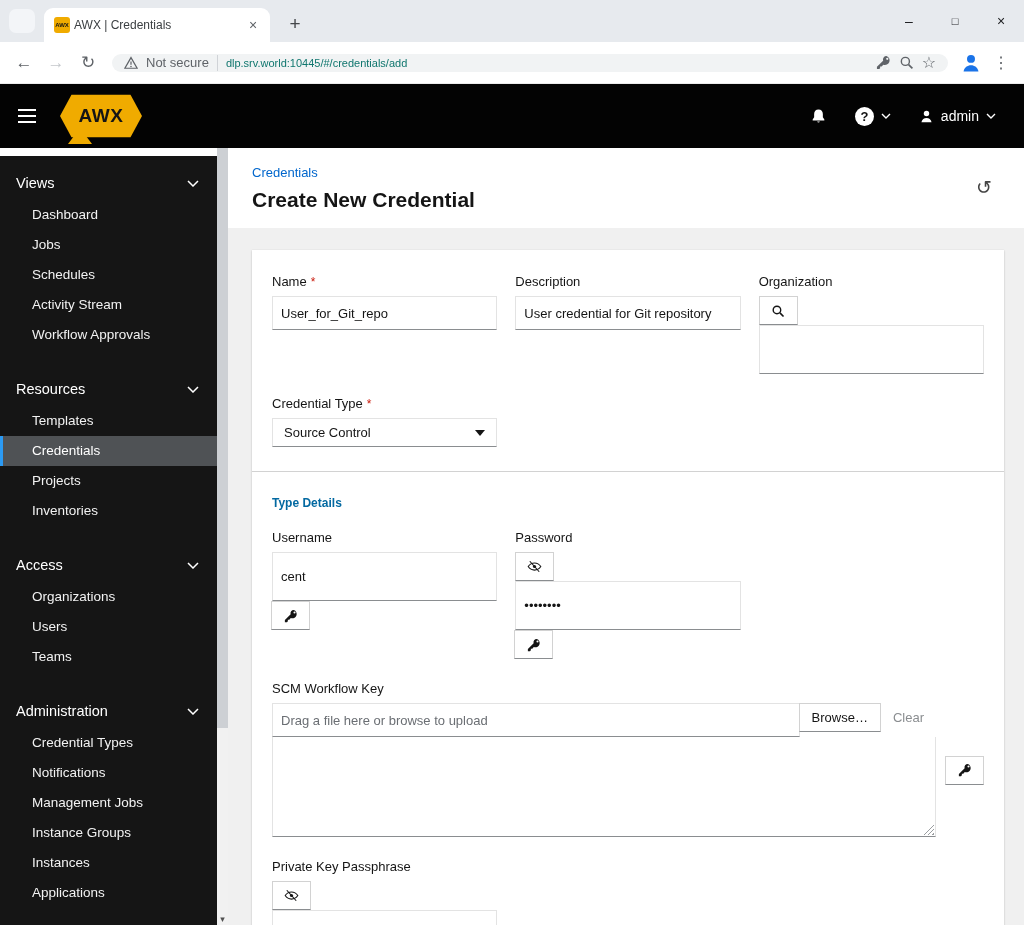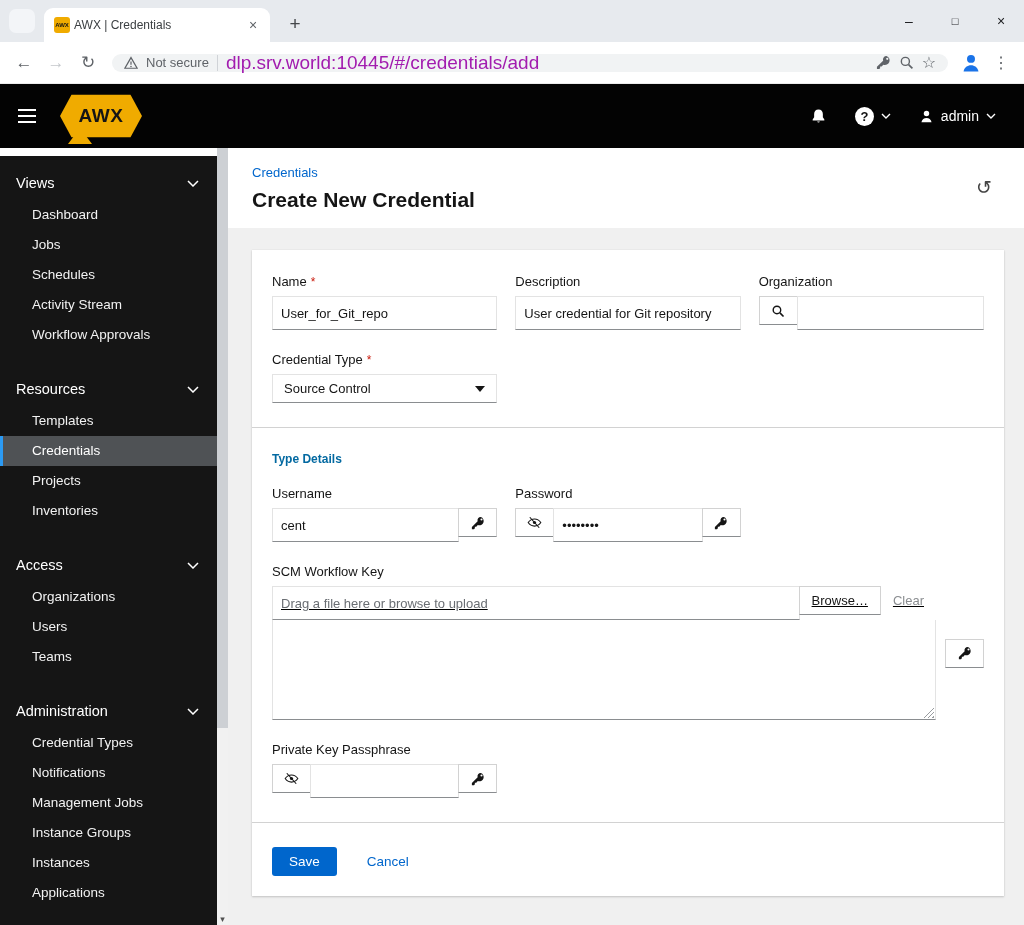--- a/index.html
+++ b/index.html
@@ -17,21 +17,21 @@
   .win-controls { position:absolute; right:0; top:0; height:42px; display:flex; }
   .win-btn { width:46px; height:100%; display:flex; align-items:center; justify-content:center; font-size:14px; color:#202124; cursor:pointer; }
   .win-btn.max { font-size:11px; }
 
   .addressrow { height:42px; background:#fff; display:flex; align-items:center; padding:0 10px; gap:4px; border-bottom:1px solid #ececec; }
   .nav-btn { width:28px; height:28px; display:flex; align-items:center; justify-content:center; font-size:17px; color:#5f6368; cursor:pointer; }
   .nav-btn.disabled { color:#c4c7cb; cursor:default; }
   .omnibox { flex:1; height:18px; background:#f1f3f4; border-radius:15px; display:flex; align-items:center; padding:0 12px; gap:8px; margin:0 6px; min-width:0; cursor:text; }
   .ns-text { font-size:13px; color:#5f6368; white-space:nowrap; }
   .omni-divider { width:1px; height:16px; background:#d0d3d7; }
-  .url-text { font-size:19px; color:#a21caf; white-space:nowrap; overflow:hidden; }
+  .url-text { font-size:11px; color:#0f766e; white-space:nowrap; overflow:hidden; }
   .omni-spacer { flex:1; }
   .omni-icon { color:#5f6368; display:flex; align-items:center; cursor:pointer; }
   .star-glyph { font-size:16px; color:#5f6368; cursor:pointer; line-height:1; }
   .avatar { width:26px; height:26px; border-radius:50%; display:flex; align-items:center; justify-content:center; color:#1a73e8; cursor:pointer; }
   .more-btn { font-size:16px; color:#5f6368; width:26px; text-align:center; cursor:pointer; }
 
   
   .awx-header { height:64px; background:#030303; display:flex; align-items:center; padding:0 28px 0 18px; }
   .hamburger { display:flex; cursor:pointer; }
   .logo { margin-left:24px; width:82px; height:46px; position:relative; display:flex; align-items:center; justify-content:center; cursor:pointer; }
@@ -61,31 +61,31 @@
   .page-title { font-size:21px; font-weight:700; color:#151515; margin-top:7px; }
   .history-btn { position:absolute; right:32px; top:28px; font-size:19px; color:#444; cursor:pointer; }
 
   .card { margin:22px 20px 0 24px; background:#fff; padding:24px 20px 20px; box-shadow:0 1px 2px rgba(3,3,3,0.18), 0 0 1px rgba(3,3,3,0.1); }
   .grid3 { display:grid; grid-template-columns:repeat(3,1fr); column-gap:18px; }
   .form-row { margin-bottom:22px; }
   .field-label { font-size:13px; color:#151515; margin-bottom:7px; display:flex; gap:4px; align-items:baseline; }
   .req { color:#c9190b; font-size:12px; }
   .pf-input { width:100%; height:29px; border:1px solid #e3e3e3; border-bottom-color:#8a8d90; font-size:13px; color:#151515; padding:16px 8px; font-family:inherit; background:#fff; outline:none; }
   .pf-input::placeholder { color:#6a6e73; }
-  .input-group { display:flex; }
+  .input-group { display:flex;flex-direction:column; }
   .input-group .pf-input { flex:1; min-width:0; }
   .ctrl-btn { width:39px; height:29px; border:1px solid #d2d2d2; border-bottom-color:#8a8d90; background:#fff; display:flex; align-items:center; justify-content:center; cursor:pointer; color:#151515; flex:none; }
   .ctrl-btn.after { margin-left:-1px; }
   .ctrl-btn.before { margin-right:-1px; }
   .pf-select { height:29px; border:1px solid #e3e3e3; border-bottom-color:#8a8d90; display:flex; align-items:center; justify-content:space-between; padding:0 11px; font-size:13px; color:#151515; cursor:pointer; background:#fff; }
   .section-divider { border:none; border-top:1px solid #d2d2d2; margin:24px -20px; }
   .type-details-title { font-size:12px; font-weight:700; color:#0369a1; margin-bottom:20px; }
 
   .scm-flex { display:flex; }
-  .scm-left { flex:1; min-width:0;text-decoration:underline; }
+  .scm-left { flex:1; min-width:0; }
   .upload-row { display:flex; }
   .browse-btn { height:29px; padding:0 12px; border:1px solid #d2d2d2; border-bottom-color:#8a8d90; background:#fff; font-size:13px; color:#151515; margin-left:-1px; cursor:pointer; font-family:inherit; flex:none; }
   .clear-btn { height:29px; padding:0 12px; background:#fff; border:none; font-size:13px; color:#8a8d90; cursor:default; font-family:inherit; flex:none; }
   .ta-wrap { position:relative; }
   .scm-textarea { display:block; width:100%; height:100px; border:1px solid #e3e3e3; border-bottom-color:#8a8d90; border-top:none; resize:none; font-family:inherit; font-size:13px; padding:6px 8px; outline:none; }
   .grip { position:absolute; right:2px; bottom:2px; width:11px; height:11px; background:repeating-linear-gradient(135deg, transparent 0 2px, #9a9da0 2px 3px); clip-path:polygon(100% 0, 100% 100%, 0 100%); pointer-events:none; }
   .scm-right { width:48px; display:flex; align-items:center; justify-content:flex-end; }
 
   .actions { display:flex; align-items:center; gap:30px; }
   .save-btn { background:#0066cc; color:#fff; border:none; font-size:13.5px; padding:0 17px; height:29px; border-radius:3px; cursor:pointer; font-family:inherit; }

